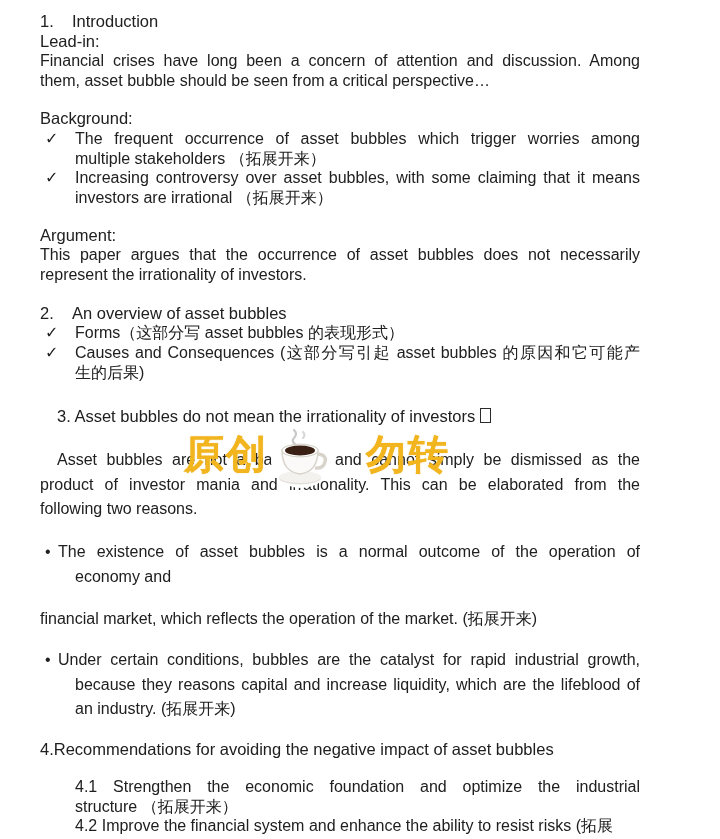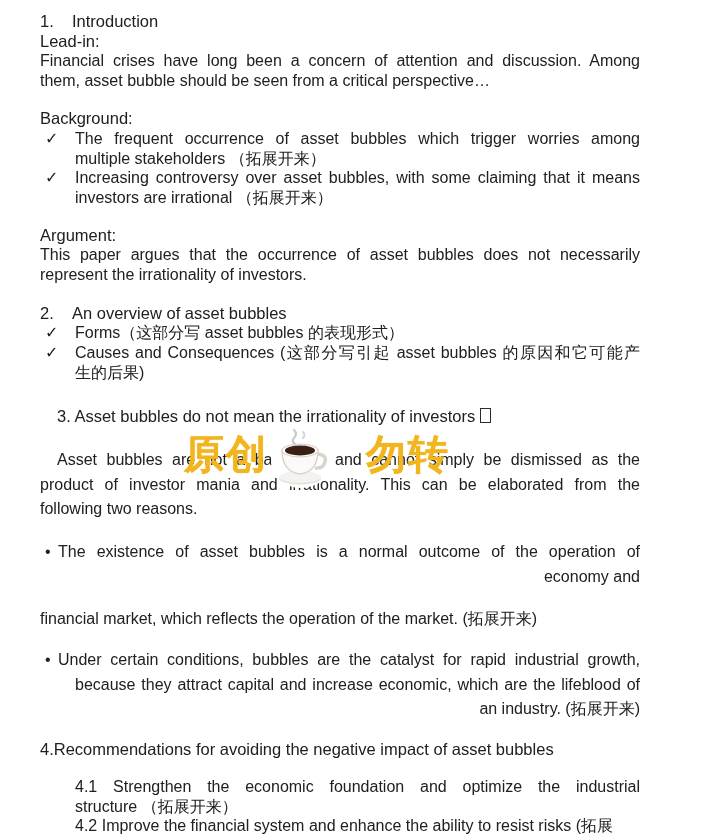--- a/index.html
+++ b/index.html
@@ -18,21 +18,21 @@
   .b{font-weight:400;font-size:16.5px;}
   .j{text-align:justify;text-align-last:justify;}
   .num{display:inline-block;width:32px;}
   
   .cl{position:relative;padding-left:35px;}
   .cl .mk{position:absolute;left:5px;top:0;}
   
   .dl{position:relative;padding-left:18px;}
   .dl .mk{position:absolute;left:5px;top:0;}
   
-  .ind{margin-left:35px;text-align:right;}
+  .ind{margin-left:35px;}
   .fi{text-indent:17px;}
   
   .sub{left:75px;width:565px;}
   .h3pos{left:57px;}
   .tofu{
     display:inline-block;width:9px;height:13px;
     border:1.6px solid #2b2b2b;margin-left:5px;
     vertical-align:-1px;
   }
   
@@ -116,21 +116,21 @@
     <div class="line dl j"><span class="mk">•</span><span>The existence of asset bubbles is a normal outcome of the operation of</span></div>
     <div class="line ind">economy and</div>
   </div>
 
   <div class="blk lh24" style="top:607px">
     <div class="line">financial market, which reflects the operation of the market. (拓展开来)</div>
   </div>
 
   <div class="blk lh24" style="top:648px">
     <div class="line dl j"><span class="mk">•</span><span>Under certain conditions, bubbles are the catalyst for rapid industrial growth,</span></div>
-    <div class="line ind j">because they attract capital and increase economic, which are the lifeblood of</div>
+    <div class="line ind j">because they reasons capital and increase liquidity, which are the lifeblood of</div>
     <div class="line ind">an industry. (拓展开来)</div>
   </div>
 
   <div class="blk b" style="top:740px">
     <div class="line">4.Recommendations for avoiding the negative impact of asset bubbles</div>
   </div>
 
   <div class="blk sub" style="top:777px">
     <div class="line j">4.1 Strengthen the economic foundation and optimize the industrial</div>
     <div class="line">structure （拓展开来）</div>

